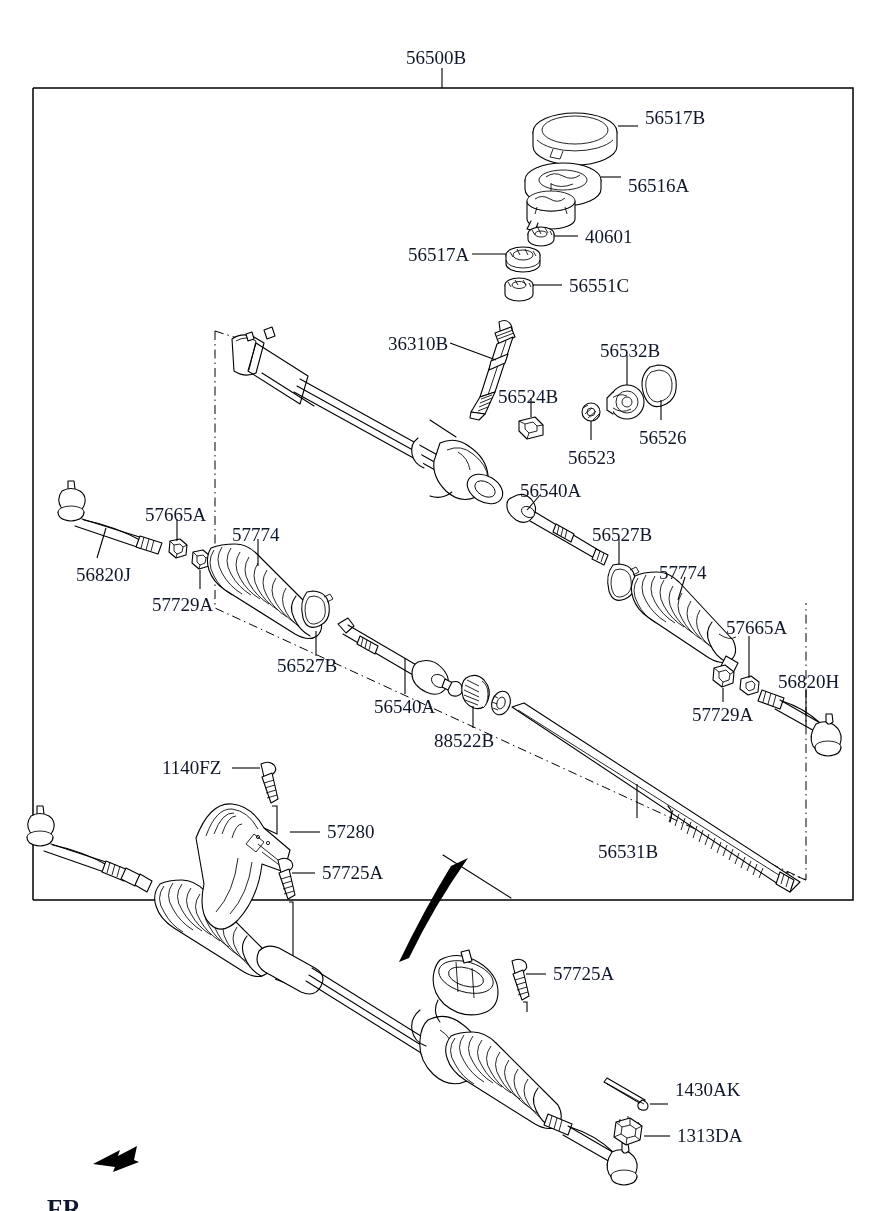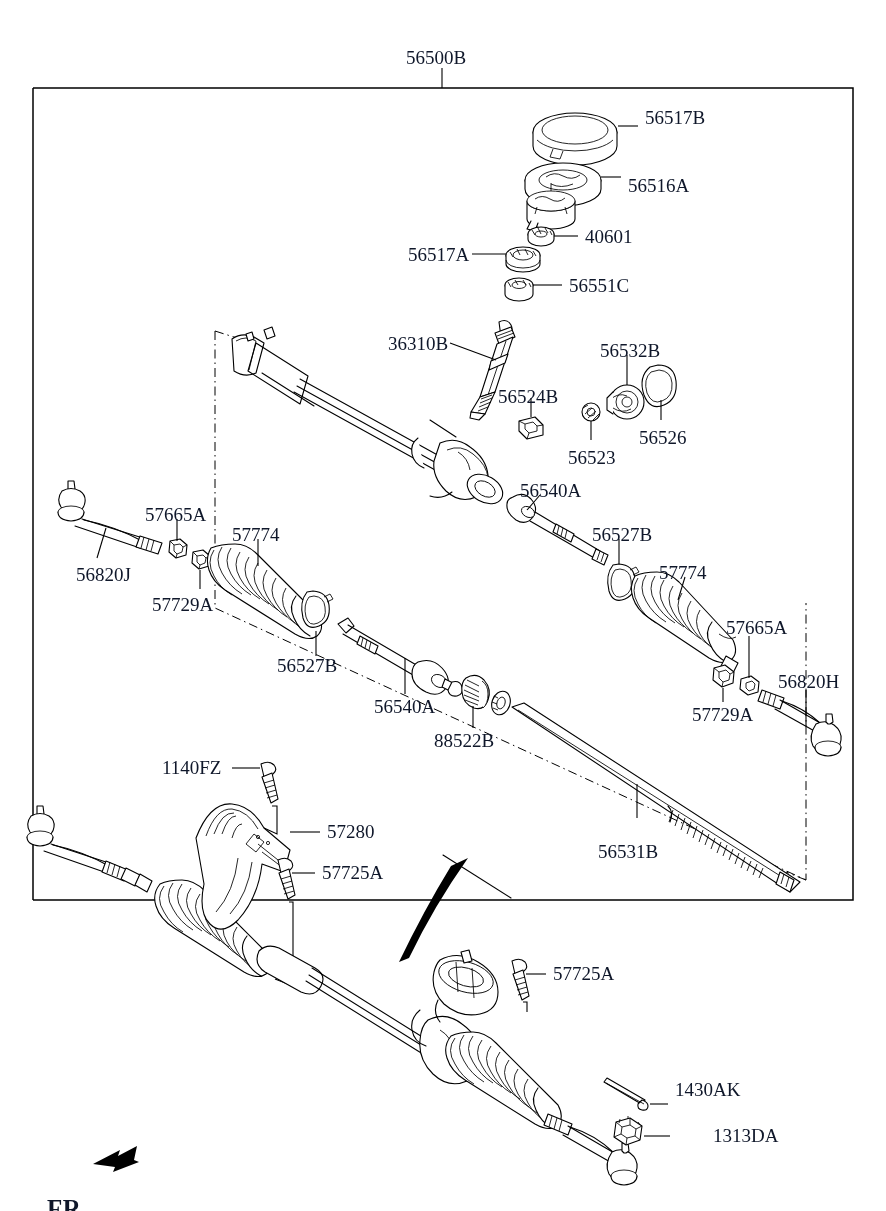--- a/index.html
+++ b/index.html
@@ -515,17 +515,17 @@
   <div class="lbl" style="left:374px; top:697px;">56540A</div>
   <div class="lbl" style="left:434px; top:731px;">88522B</div>
   <div class="lbl" style="left:778px; top:672px;">56820H</div>
   <div class="lbl" style="left:692px; top:705px;">57729A</div>
   <div class="lbl" style="left:598px; top:820px;margin-top:22px;">56531B</div>
   <div class="lbl" style="left:162px; top:758px;">1140FZ</div>
   <div class="lbl" style="left:327px; top:822px;">57280</div>
   <div class="lbl" style="left:322px; top:863px;">57725A</div>
   <div class="lbl" style="left:553px; top:964px;">57725A</div>
   <div class="lbl" style="left:675px; top:1032px;margin-top:48px;">1430AK</div>
-  <div class="lbl" style="left:713px; top:1126px;text-align:center;">1313DA</div>
+  <div class="lbl" style="left:677px; top:1126px;text-align:center;">1313DA</div>
 
   <div class="lbl lbl-fr" style="left:47px; top:1199px;">FR.</div>
 
 </div>
 
 </body></html>

